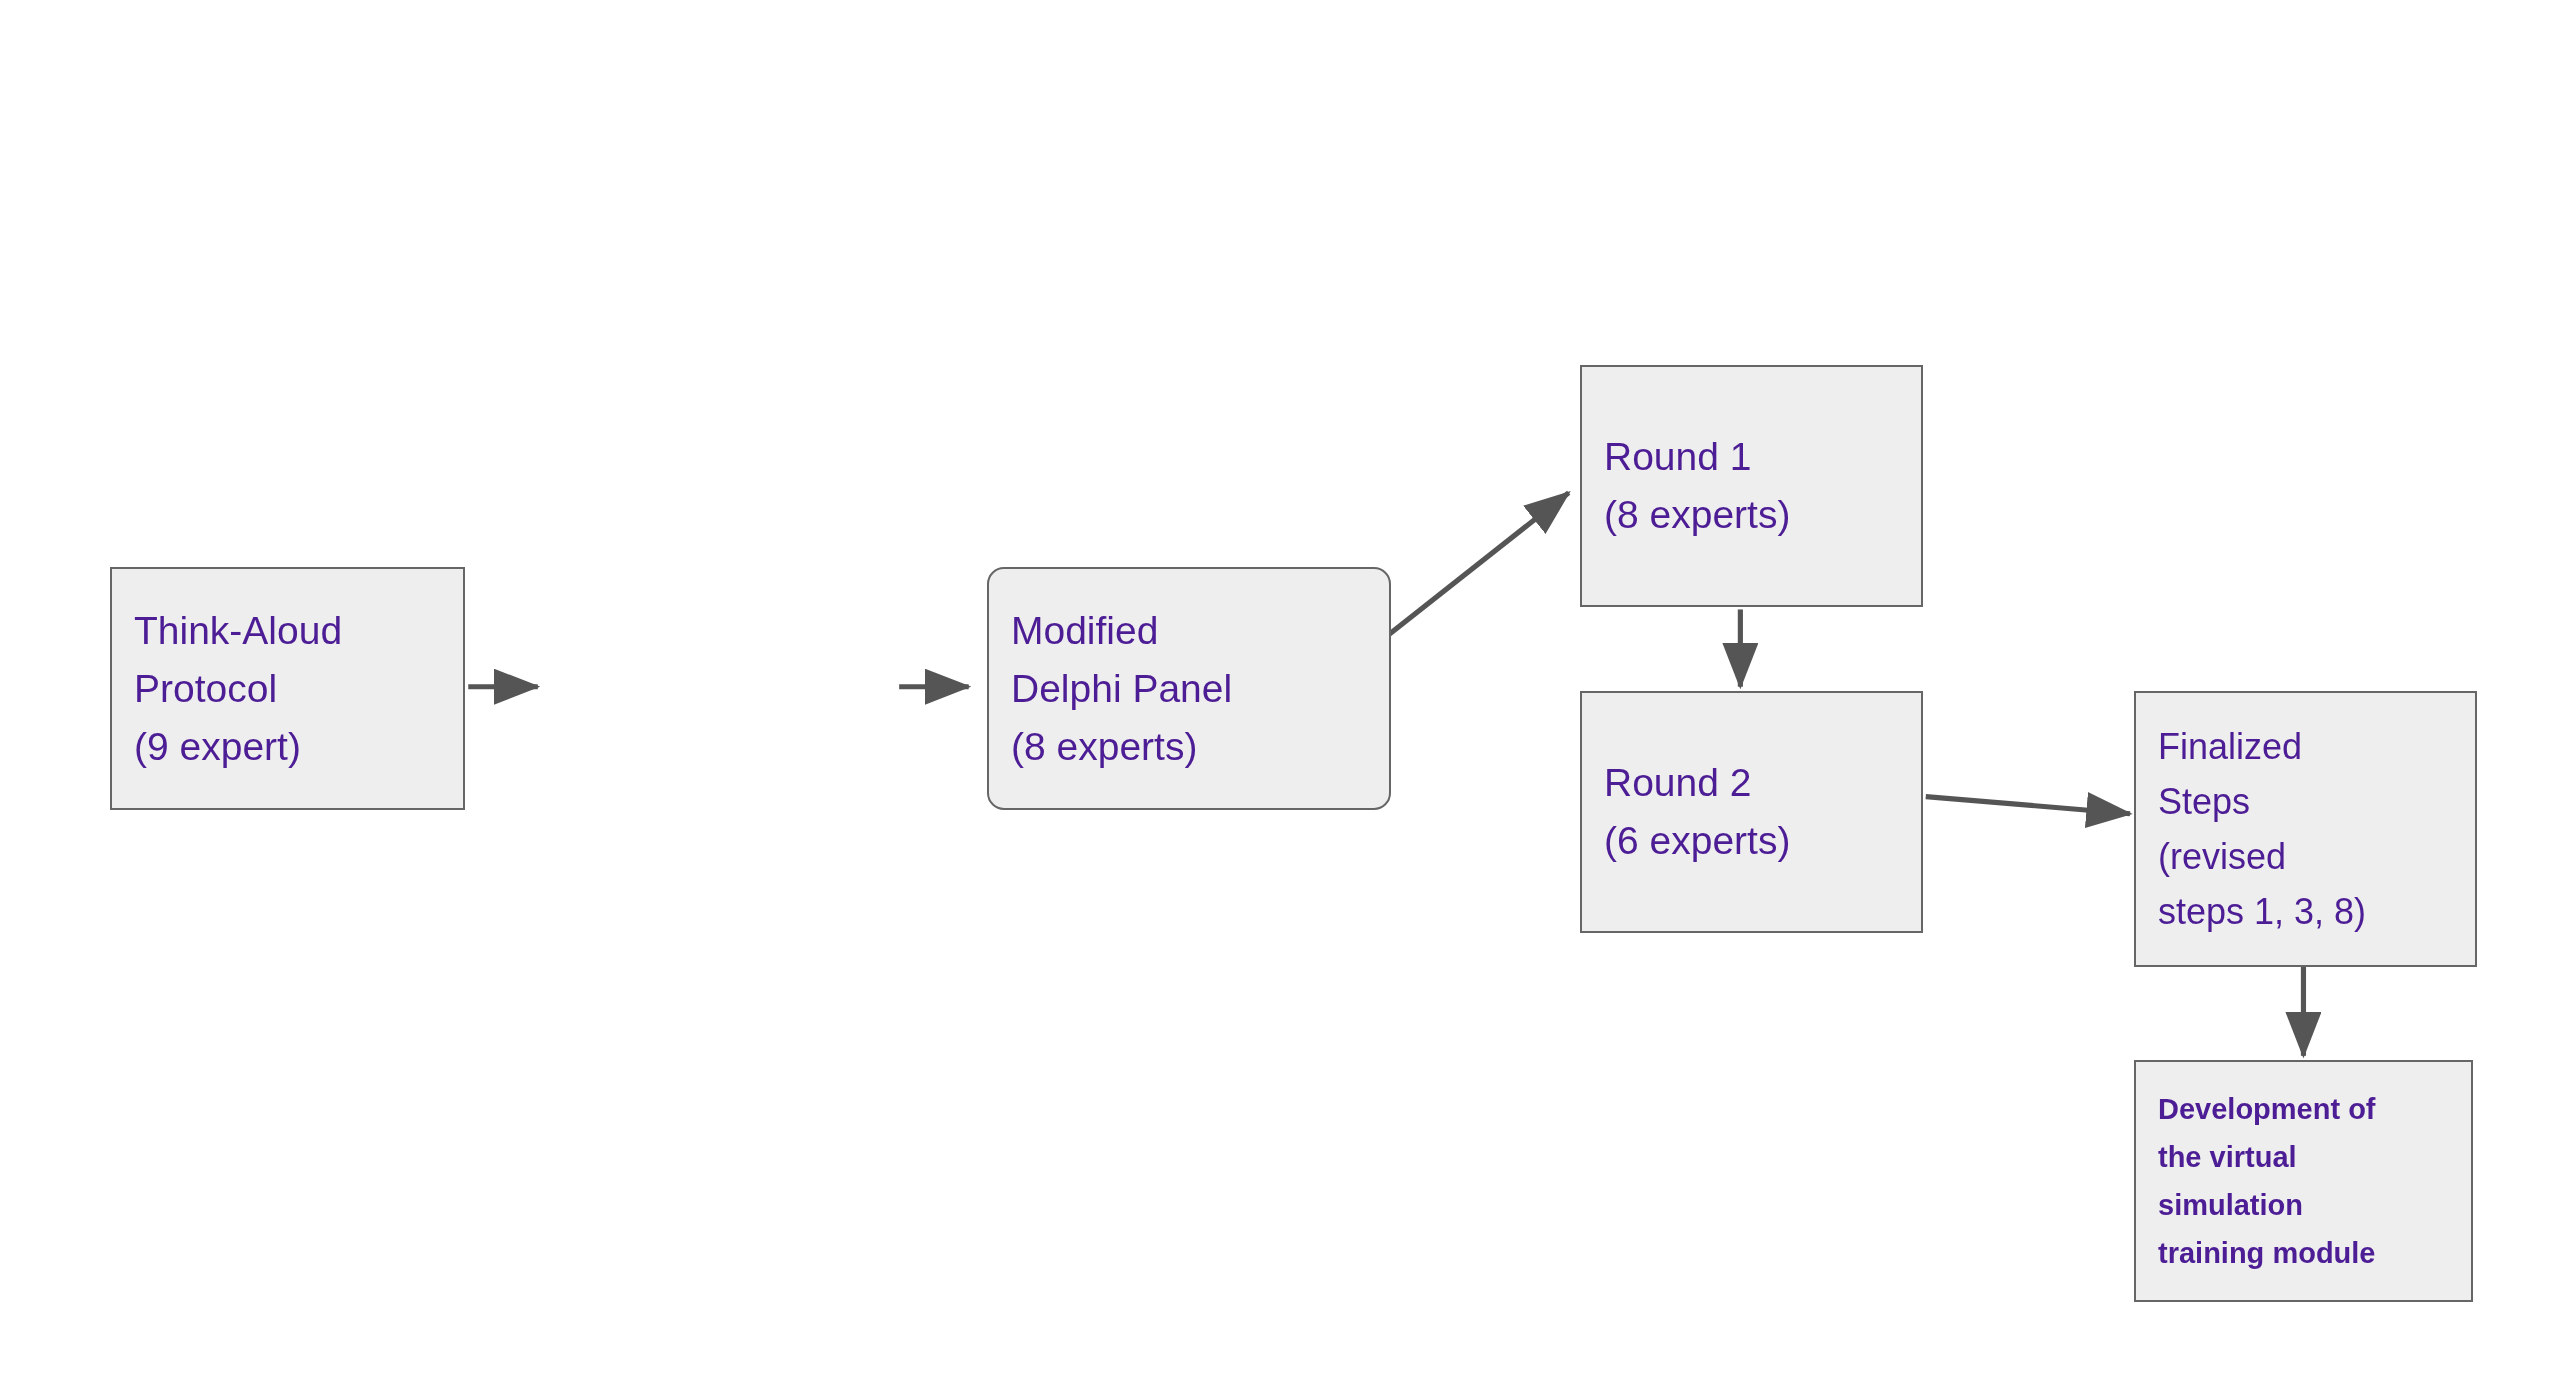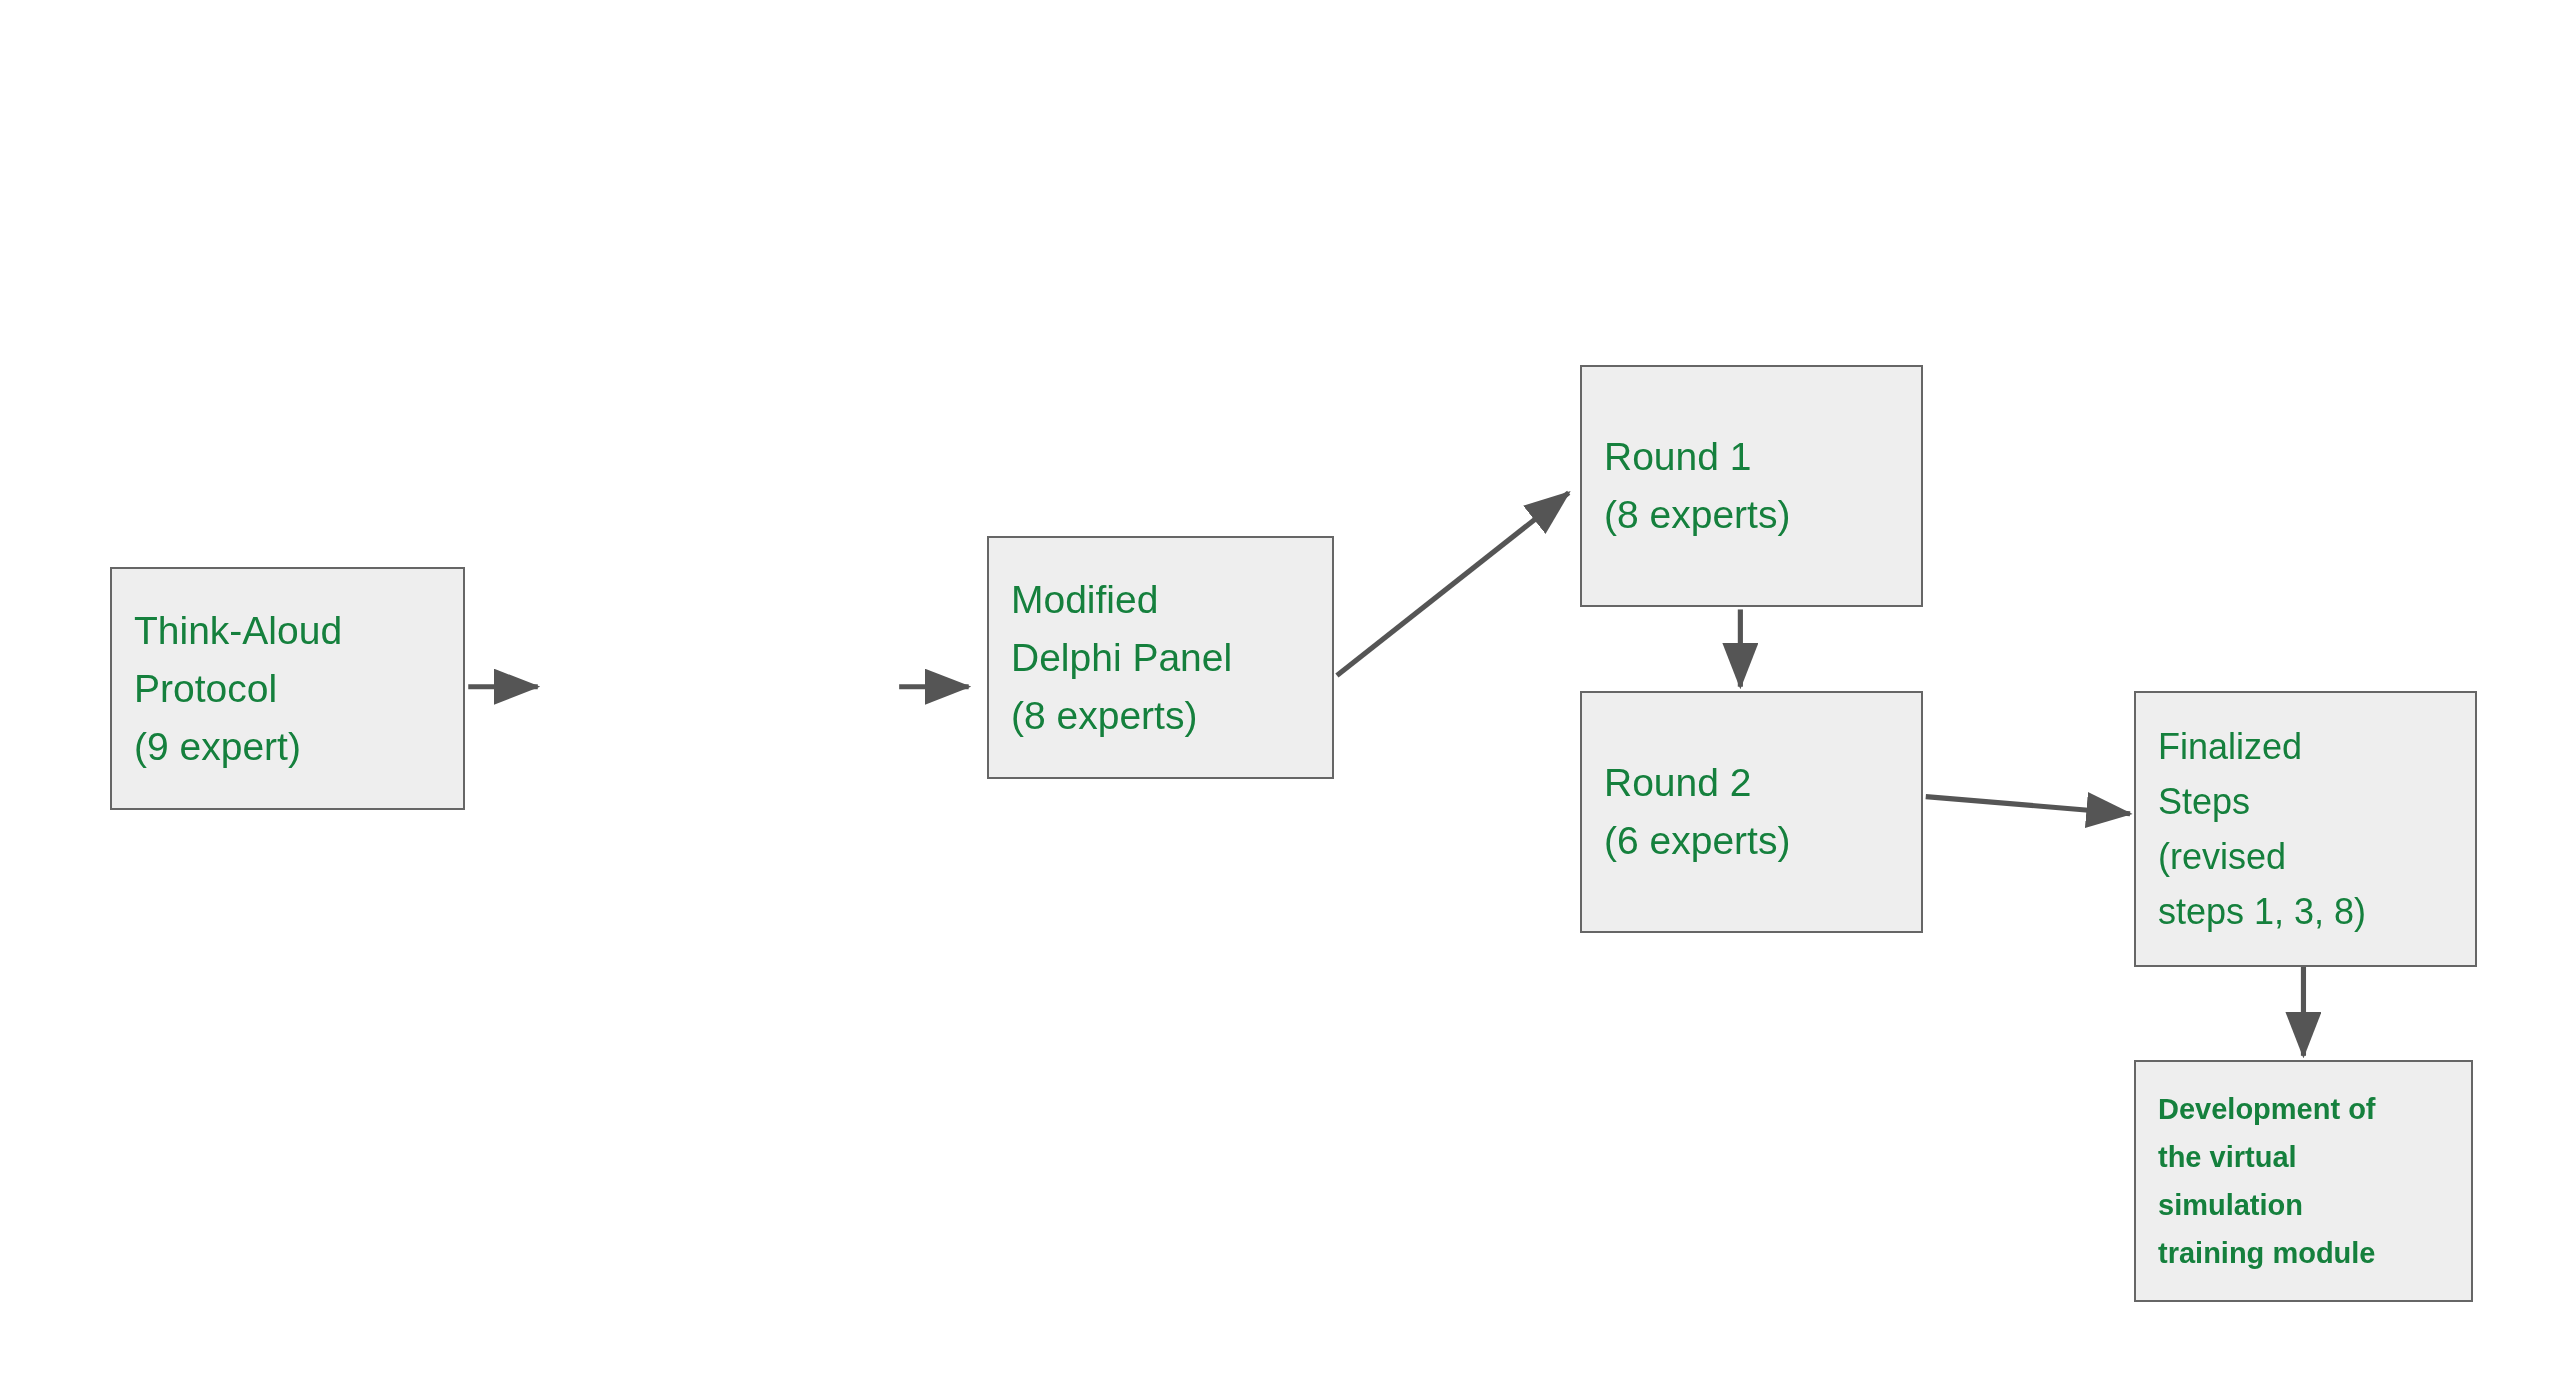--- a/index.html
+++ b/index.html
@@ -15,38 +15,38 @@
     width: 2576px;
     height: 1388px;
     background: #ffffff;
     overflow: hidden;
   }
   .node {
     position: absolute;
     box-sizing: border-box;
     background: #eeeeee;
     border: 2.6px solid #666666;
-    color: #15803d;
+    color: #4c1d95;
     display: flex;
     flex-direction: column;
     justify-content: center;
     padding-left: 22px;
     padding-right: 12px;
     white-space: pre-line;
     text-align: left;
   }
   .node .node-text {
     display: block;
     white-space: pre-line;
   }
 
   
   #node-think-aloud   { left: 110px;  top: 567px;  width: 355px; height: 243px; font-size: 39px; line-height: 58px; }
   #node-generate      { left: 541px;  top: 567px;  width: 355px; height: 243px; font-size: 39px; line-height: 58px; }
-  #node-delphi        { left: 987px; top: 536px;  width: 347px; height: 243px; font-size: 39px; line-height: 58px; }
+  #node-delphi        { left: 987px; top: 567px;  width: 404px; height: 243px; font-size: 39px; line-height: 58px; border-radius: 17px; }
   #node-round1        { left: 1580px; top: 365px;  width: 343px; height: 242px; font-size: 39px; line-height: 58px; }
   #node-round2        { left: 1580px; top: 691px;  width: 343px; height: 242px; font-size: 39px; line-height: 58px; }
   #node-finalized     { left: 2134px; top: 691px;  width: 343px; height: 276px; font-size: 36px; line-height: 55px; }
   #node-development   { left: 2134px; top: 1060px; width: 339px; height: 242px; font-size: 29px; line-height: 48px; font-weight: bold; }
 
   #edges {
     position: absolute;
     left: 0;
     top: 0;
     width: 2576px;

